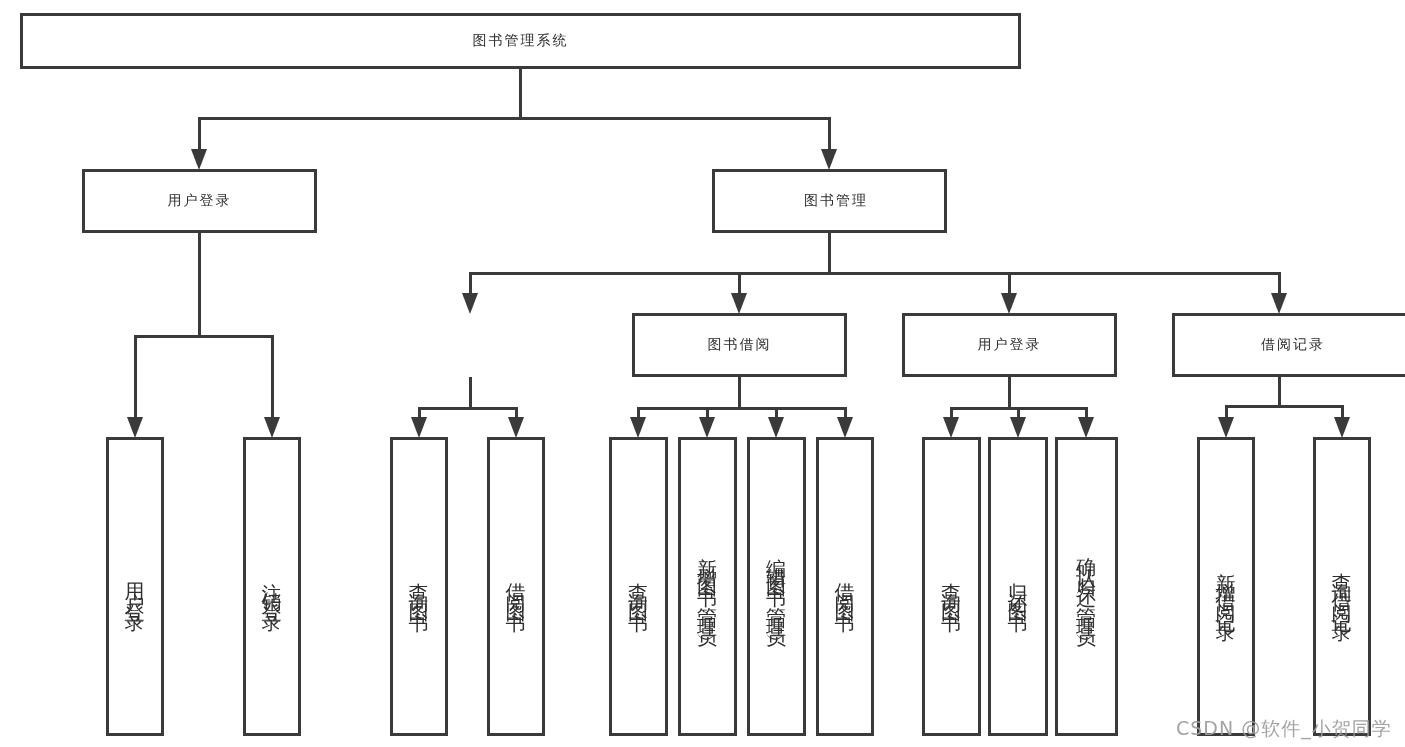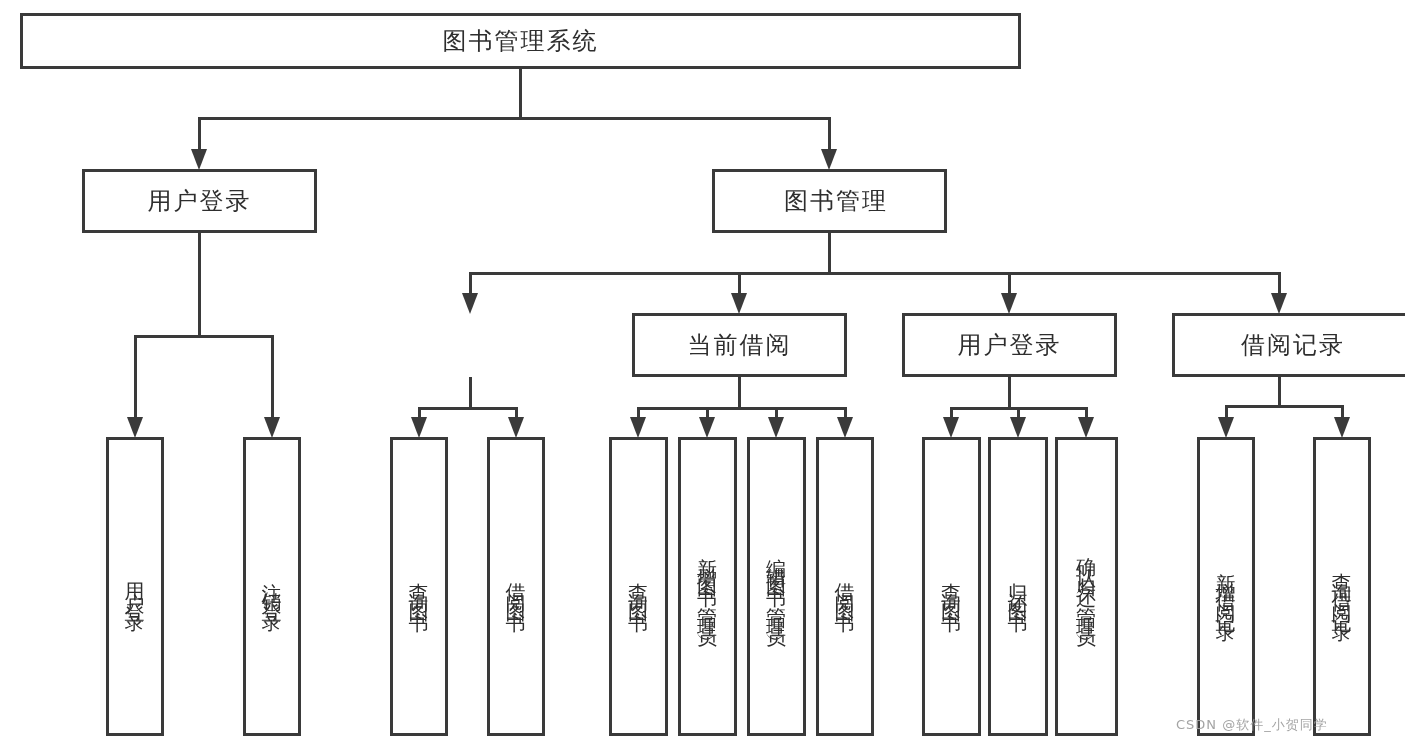--- a/index.html
+++ b/index.html
@@ -14,21 +14,21 @@
     position:absolute;
     box-sizing:border-box;
     border:3px solid #3a3a3a;
     background:#ffffff;
     display:flex;
     align-items:center;
     justify-content:center;
     color:#2e2e2e;
   }
   .h-box{
-    font-size:24px;
+    font-size:14px;
     letter-spacing:2px;
     white-space:nowrap;
   }
   .v-box{
     writing-mode:vertical-rl;
     text-orientation:mixed;
     font-size:20px;
     letter-spacing:10px;
     line-height:1;
     padding:6px 0;
@@ -40,38 +40,38 @@
   .arrowhead{
     position:absolute;
     width:0;height:0;
     border-left:8px solid transparent;
     border-right:8px solid transparent;
     border-top:21px solid #3a3a3a;
   }
   .watermark{
     position:absolute;
     left:1176px;top:716px;
-    font-size:13px;
+    font-size:19px;
     letter-spacing:1px;
     color:rgba(158,158,158,0.95);
     white-space:nowrap;
     z-index:10;
   }
 </style>
 </head>
 <body>
 
 <div class="stage">
 
   <div class="node h-box" style="left:20px;top:13px;width:1001px;height:56px;">图书管理系统</div>
 
   <div class="node h-box" style="left:82px;top:169px;width:235px;height:64px;">用户登录</div>
   <div class="node h-box" style="left:712px;top:169px;width:235px;height:64px;padding-left:13px;">图书管理</div>
 
-  <div class="node h-box" style="left:632px;top:313px;width:215px;height:64px;">当前借阅</div>
+  <div class="node h-box" style="left:632px;top:313px;width:215px;height:64px;">图书借阅</div>
   <div class="node h-box" style="left:902px;top:313px;width:215px;height:64px;">用户登录</div>
   <div class="node h-box" style="left:1172px;top:313px;width:242px;height:64px;">借阅记录</div>
 
   <div class="node v-box" style="left:106px;top:437px;width:58px;height:299px;">用户登录</div>
   <div class="node v-box" style="left:243px;top:437px;width:58px;height:299px;">注销登录</div>
 
   <div class="node v-box" style="left:390px;top:437px;width:58px;height:299px;">查询图书</div>
   <div class="node v-box" style="left:487px;top:437px;width:58px;height:299px;">借阅图书</div>
 
   <div class="node v-box" style="left:609px;top:437px;width:59px;height:299px;">查询图书</div>

